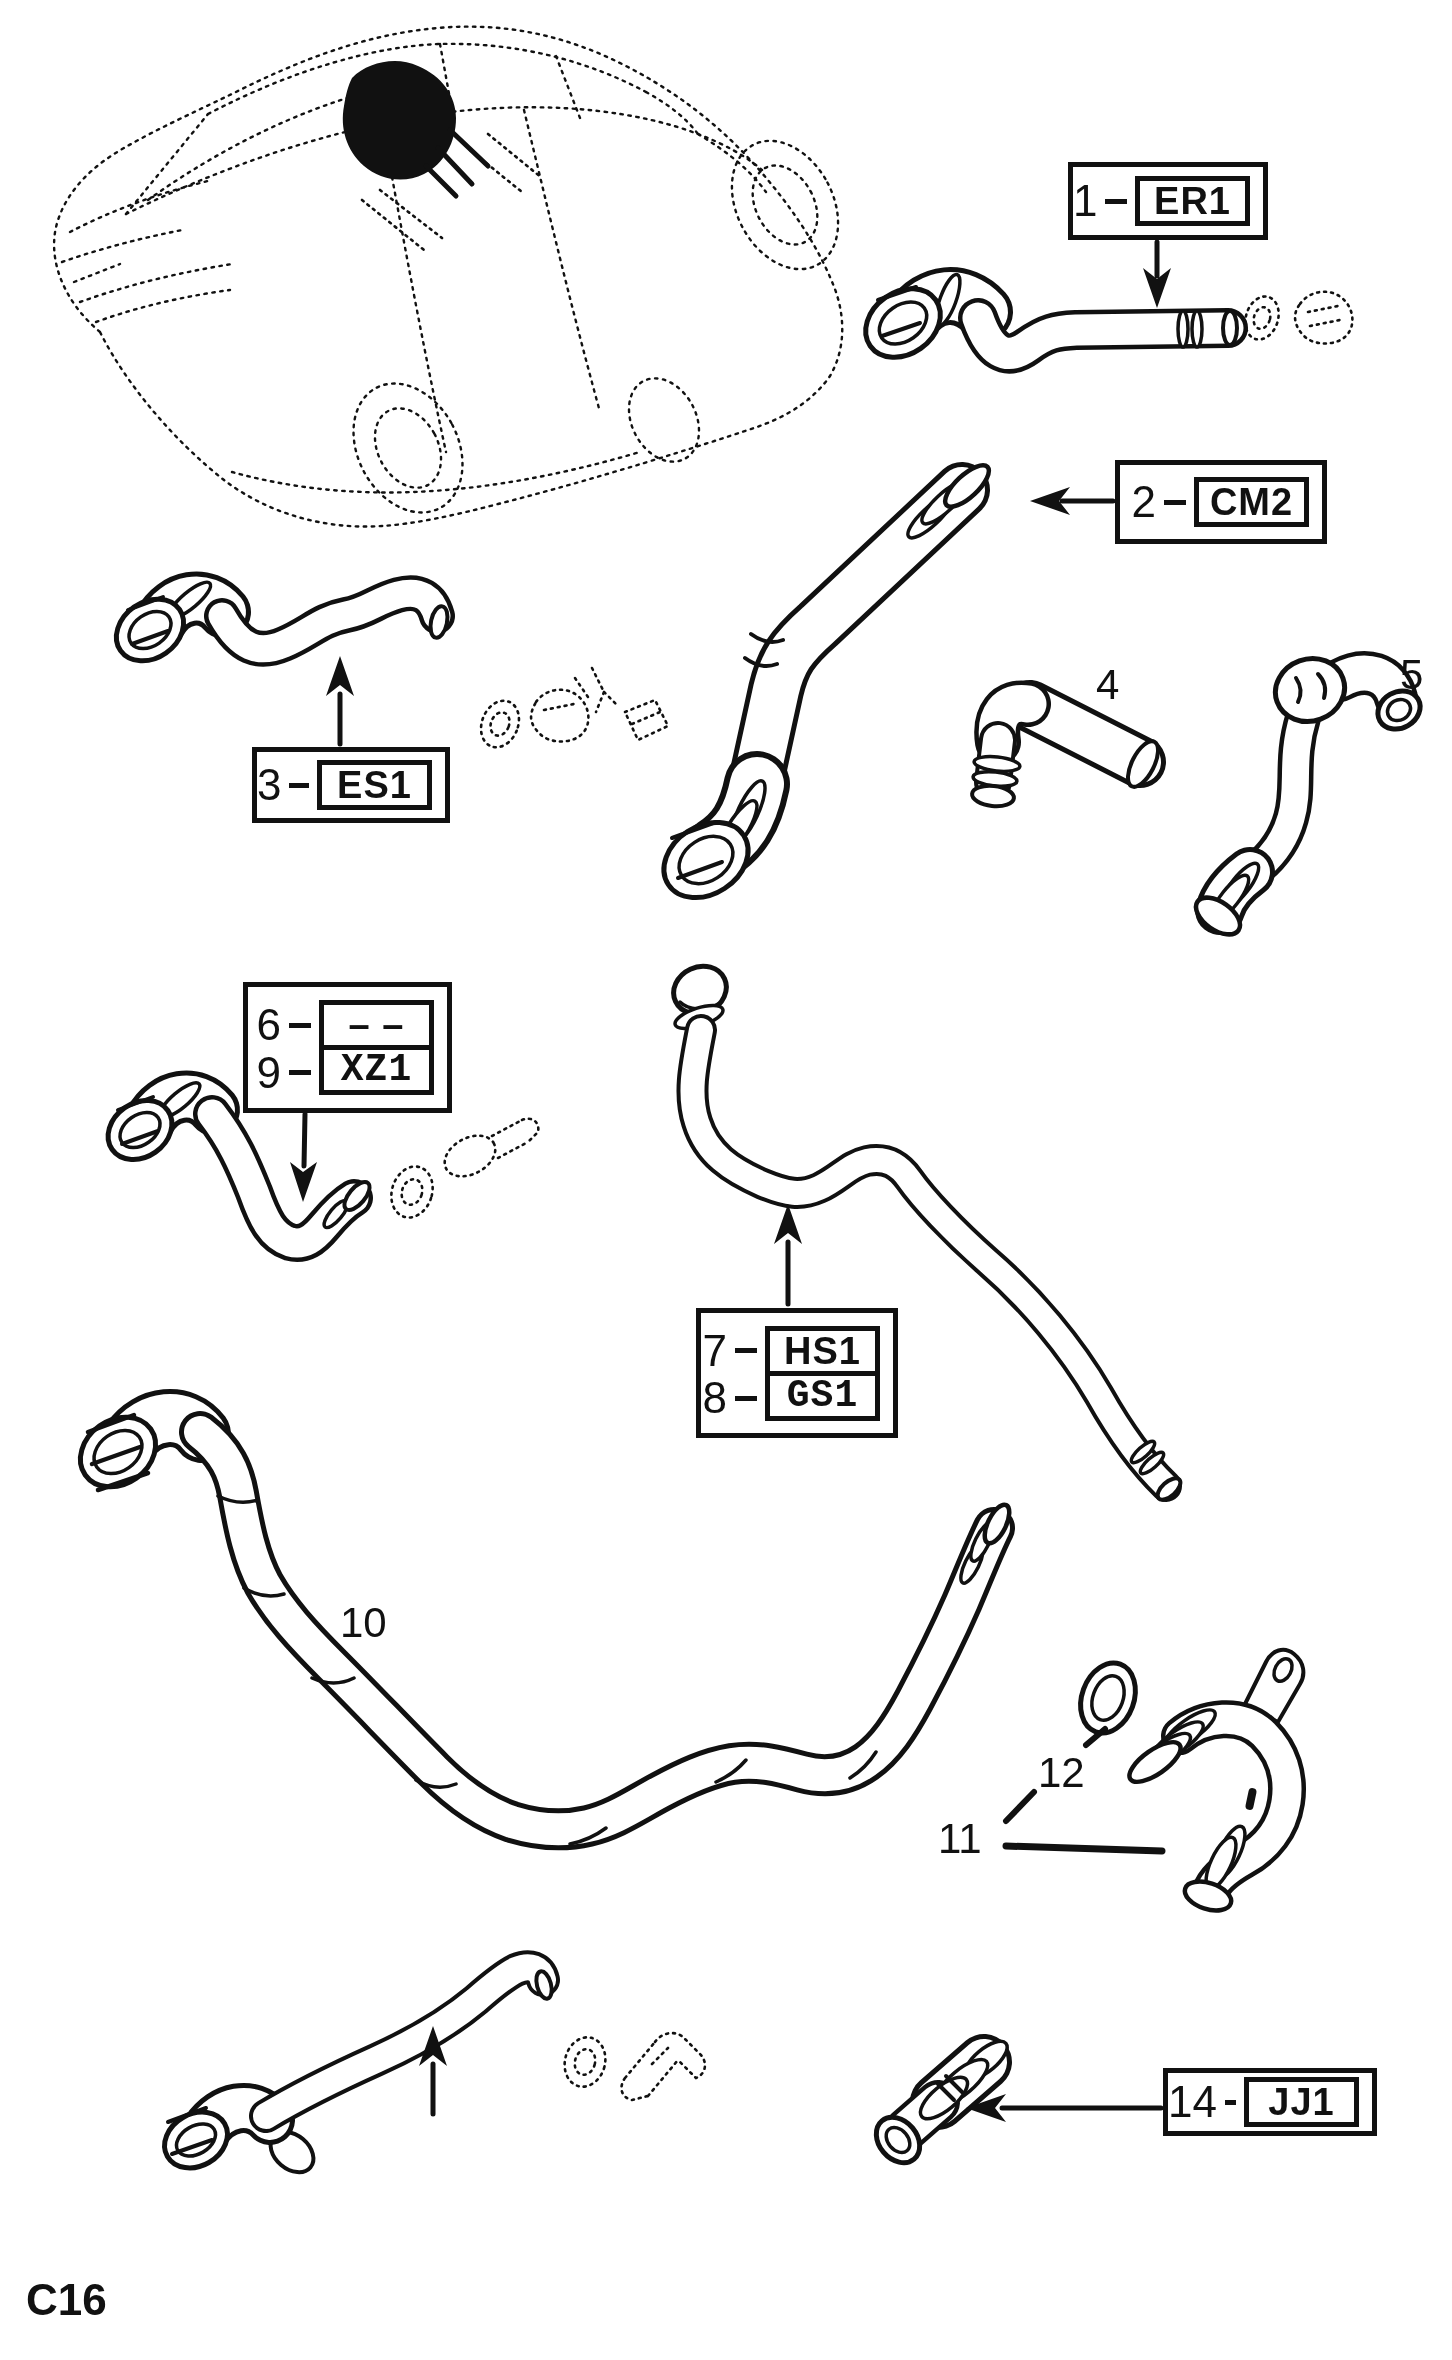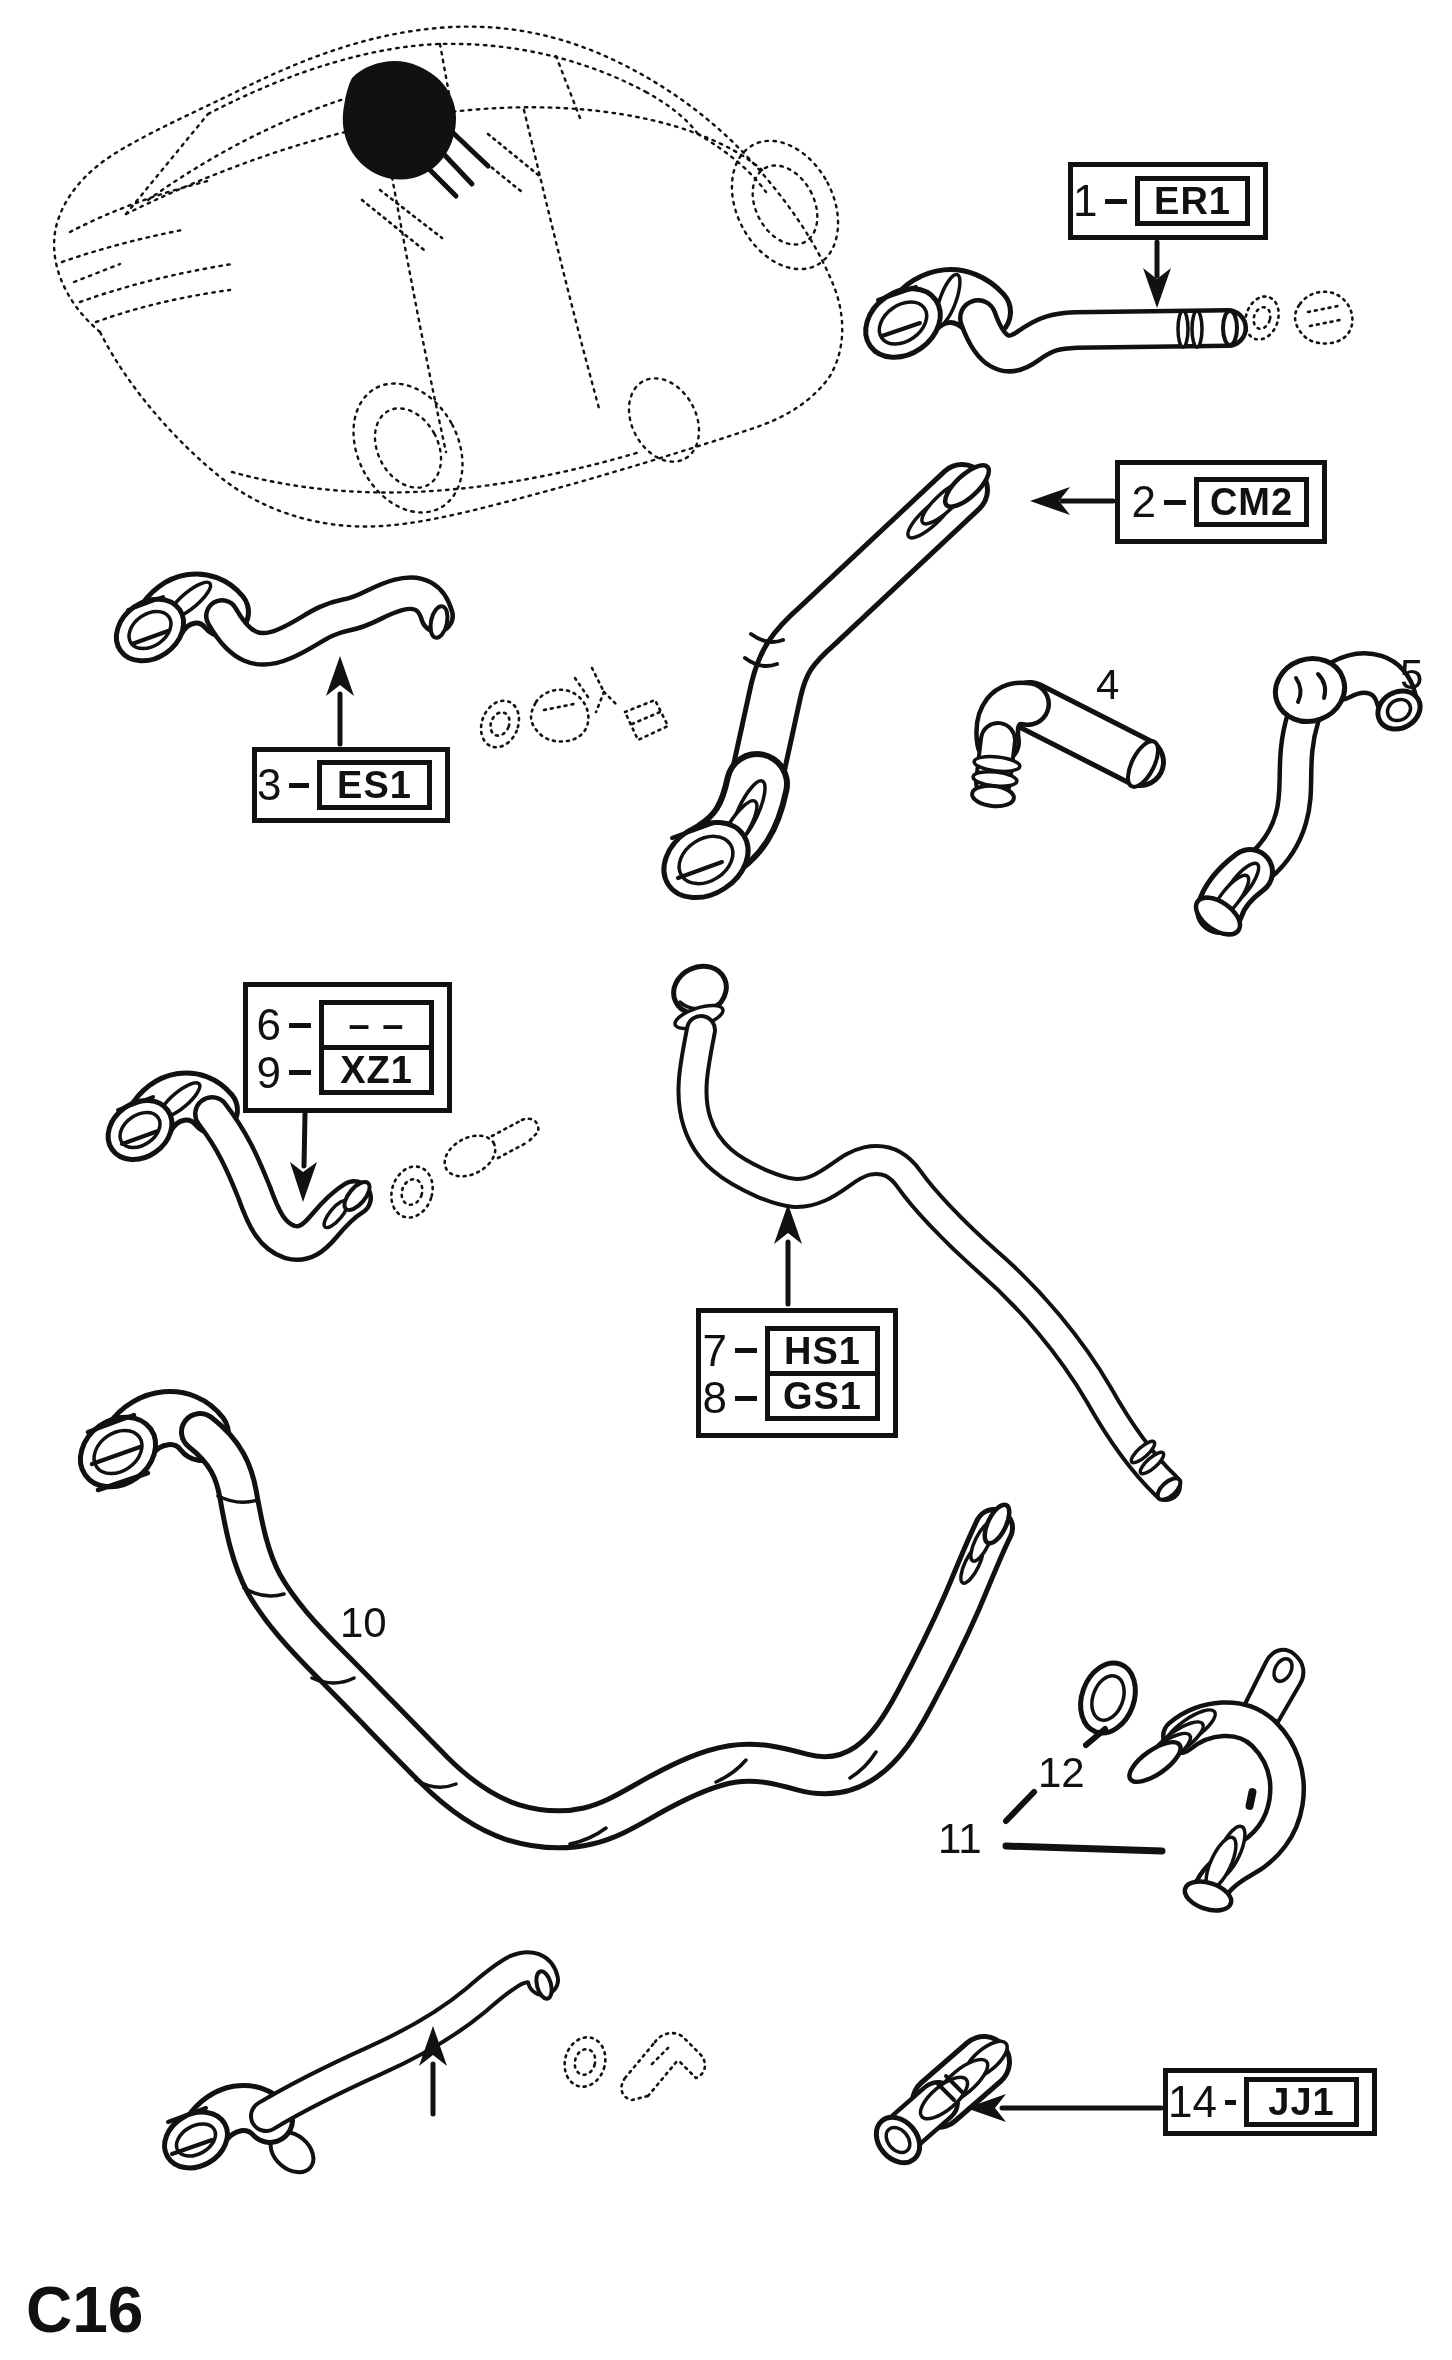--- a/index.html
+++ b/index.html
@@ -34,24 +34,24 @@
   .callout .num{ font-size:44px; font-weight:400; line-height:1; margin-right:8px; text-align:right; }
   .callout .tie{ width:22px; height:0; border-top:5px solid var(--ink); margin-right:8px; }
   .callout .code{
     box-sizing:border-box; border:5px solid var(--ink);
     min-width:115px; height:50px; padding:16px 8px;
     display:flex; align-items:center; justify-content:center;
     font-size:38px; font-weight:700; line-height:1; letter-spacing:1px;
   }
   .callout.stack{ flex-direction:column; align-items:flex-end; justify-content:center; }
   .callout.stack .row{ display:flex; align-items:center; }
-  .callout.stack .row + .row .code{ margin-top:-5px; }
+  .callout.stack .row + .row .code{ margin-top:-5px;font-family:Liberation Mono, monospace; }
 
   .pnum{ position:absolute; z-index:3; font-size:42px; font-weight:400; line-height:1; }
-  .pagecode{ position:absolute; left:26px; top:2278px; z-index:3; font-size:64px; font-weight:700; line-height:1; }
+  .pagecode{ position:absolute; left:26px; top:2278px; z-index:3; font-size:44px; font-weight:700; line-height:1; }
 </style>
 </head>
 <body>
 
 <div id="stage">
 
   <svg id="art" viewBox="0 0 1452 2360">
     <defs>
       <path id="d-p1c" d="M912,318 C930,292 962,288 984,312"></path>
       <path id="d-p1h" d="M978,318 C990,352 1006,362 1028,346 C1046,333 1056,331 1076,330 L1228,328"></path>

